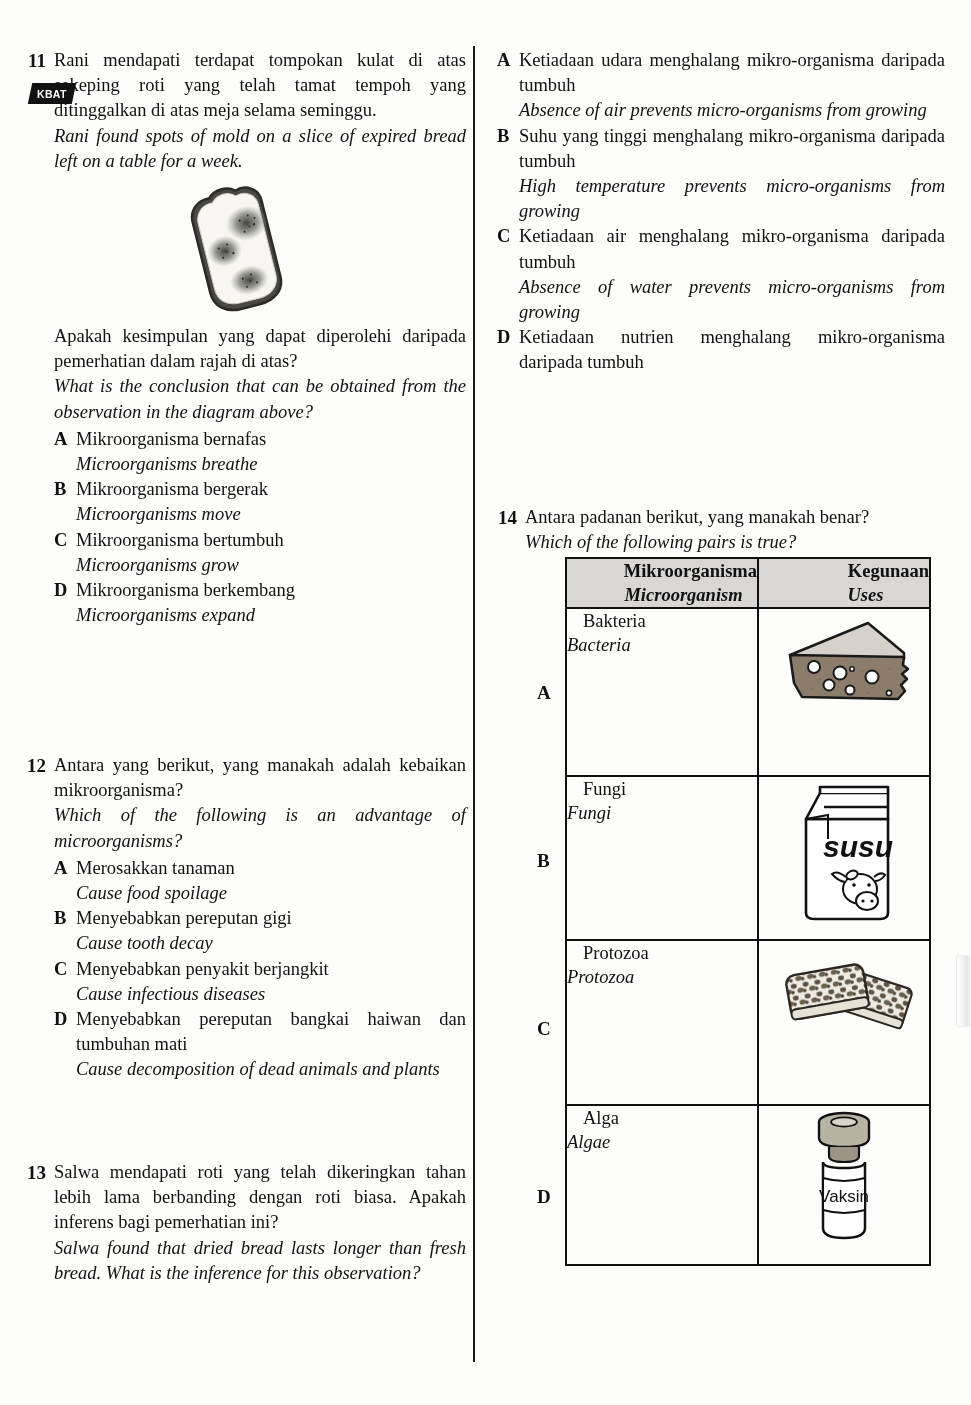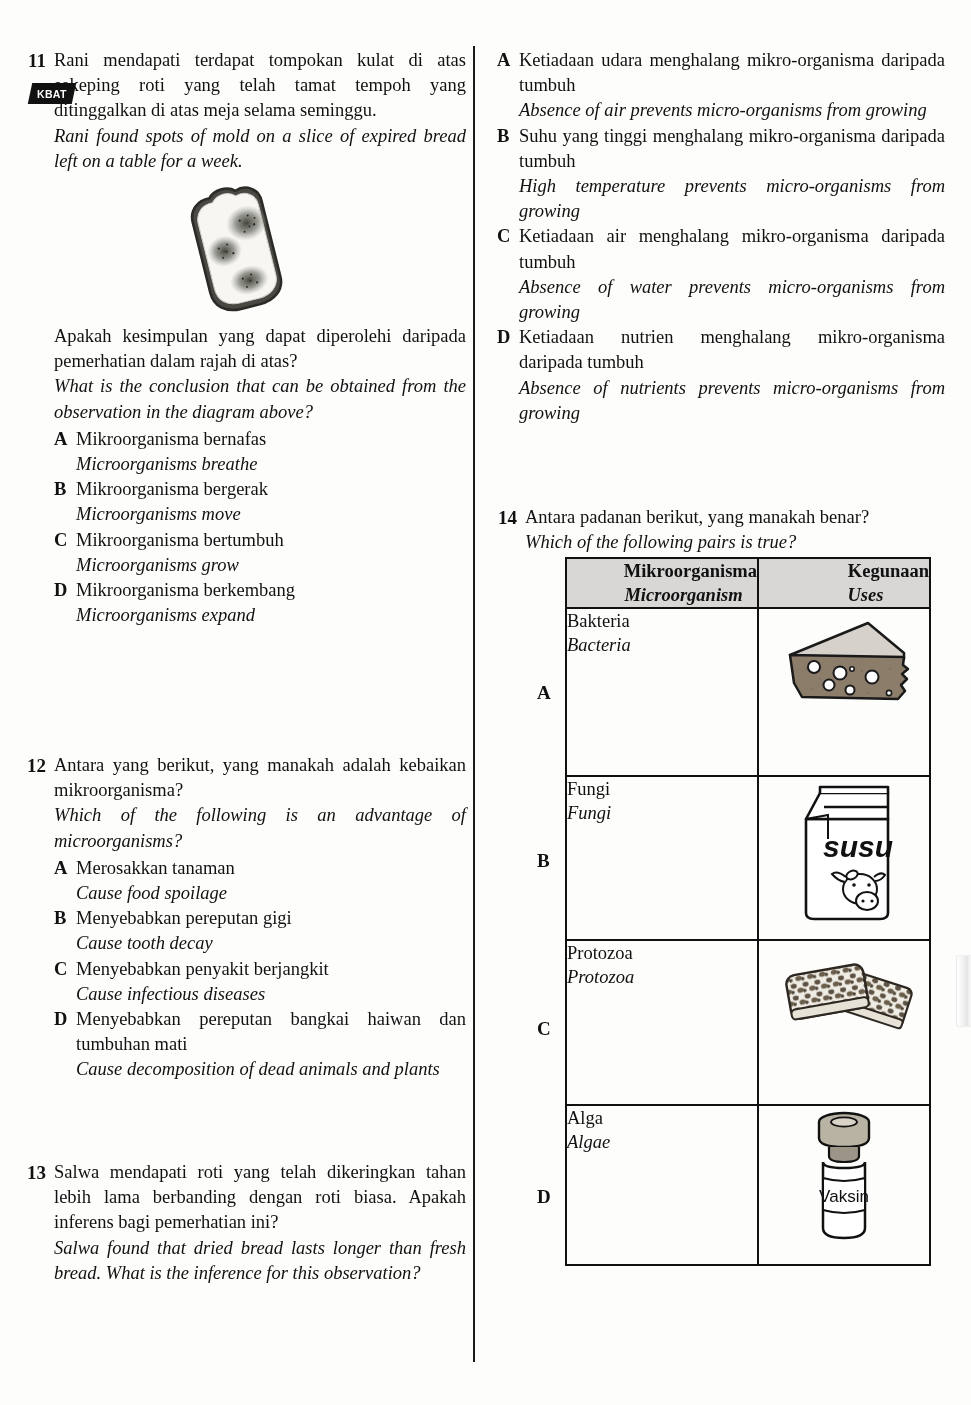--- a/index.html
+++ b/index.html
@@ -156,21 +156,21 @@
     font-size: 19px;
   }
   .th-cell {
     background: #d9d7d5;
     text-align: center;
     padding: 8px 4px 9px 4px;
   }
   .th-my { font-weight: bold; font-size: 18.5px; line-height: 24px; text-align: right; }
   .th-en { font-weight: bold; font-style: italic; font-size: 18.5px; line-height: 24px; margin-left: 43px; }
   .name-cell { padding: 10px 0 0 34px; }
-  .name-my { font-size: 18.5px; line-height: 24px; }
+  .name-my { font-size: 18.5px; line-height: 24px; padding-left: 16px; }
   .name-en { font-size: 18.5px; line-height: 24px; font-style: italic; }
   .pic-cell {
     text-align: center;
     vertical-align: middle;
   }
   .pic-wrap {
     display: flex;
     align-items: center;
     justify-content: center;
     height: 100%;
@@ -356,21 +356,20 @@
         <div class="opt-letter">C</div>
         <div class="opt-text">
           <div class="opt-my">Ketiadaan air menghalang mikro-organisma daripada tumbuh</div>
           <div class="opt-en opt-my">Absence of water prevents micro-organisms from growing</div>
         </div>
       </div>
       <div class="opt">
         <div class="opt-letter">D</div>
         <div class="opt-text">
           <div class="opt-my">Ketiadaan nutrien menghalang mikro-organisma daripada tumbuh</div>
-          <div class="opt-en opt-my">Absence of nutrients prevents micro-organisms from growing</div>
         </div>
       </div>
     </div>
 
     <div class="q" style="top:505px;">
       <div class="q-head">
         <div class="q-num">14</div>
         <div class="q-body">
           <div class="stem-my">Antara padanan berikut, yang manakah benar?</div>
           <div class="stem-en nojust">Which of the following pairs is true?</div>

